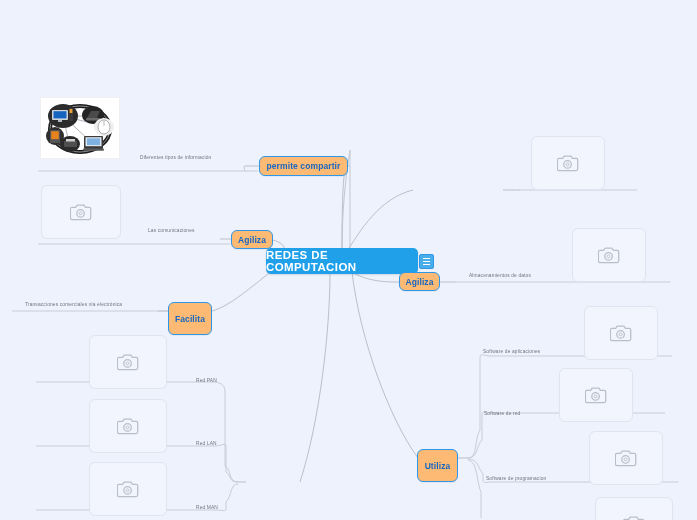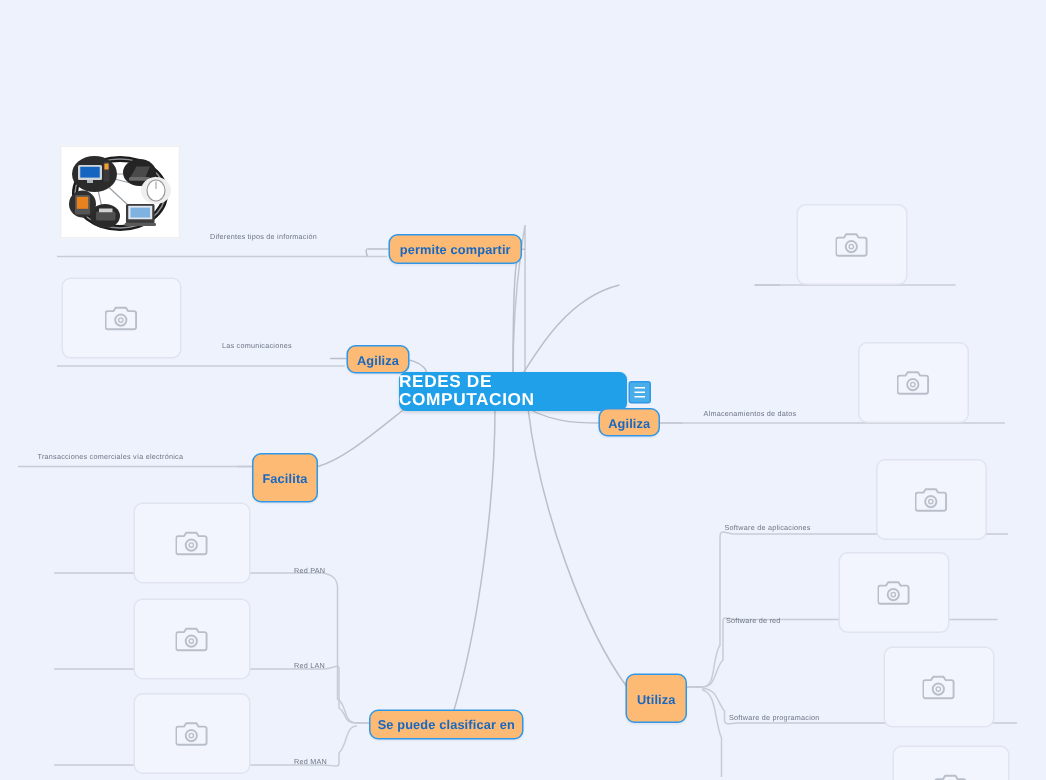--- a/index.html
+++ b/index.html
@@ -146,23 +146,20 @@
   </div>
 
   <div class="node branch-node" style="left:231px;top:230px;width:42px;height:19px;">
     <span>Agiliza</span>
   </div>
 
   <div class="node branch-node" style="left:168px;top:302px;width:44px;height:33px;">
     <span>Facilita</span>
   </div>
 
-  <div class="node branch-node" style="left:246px;top:473px;width:103px;height:20px;">
-    <span>Se puede clasificar en</span>
-  </div>
 
 
   <div class="node branch-node" style="left:399px;top:272px;width:41px;height:19px;">
     <span>Agiliza</span>
   </div>
 
   <div class="node branch-node" style="left:417px;top:449px;width:41px;height:33px;">
     <span>Utiliza</span>
   </div>
 

